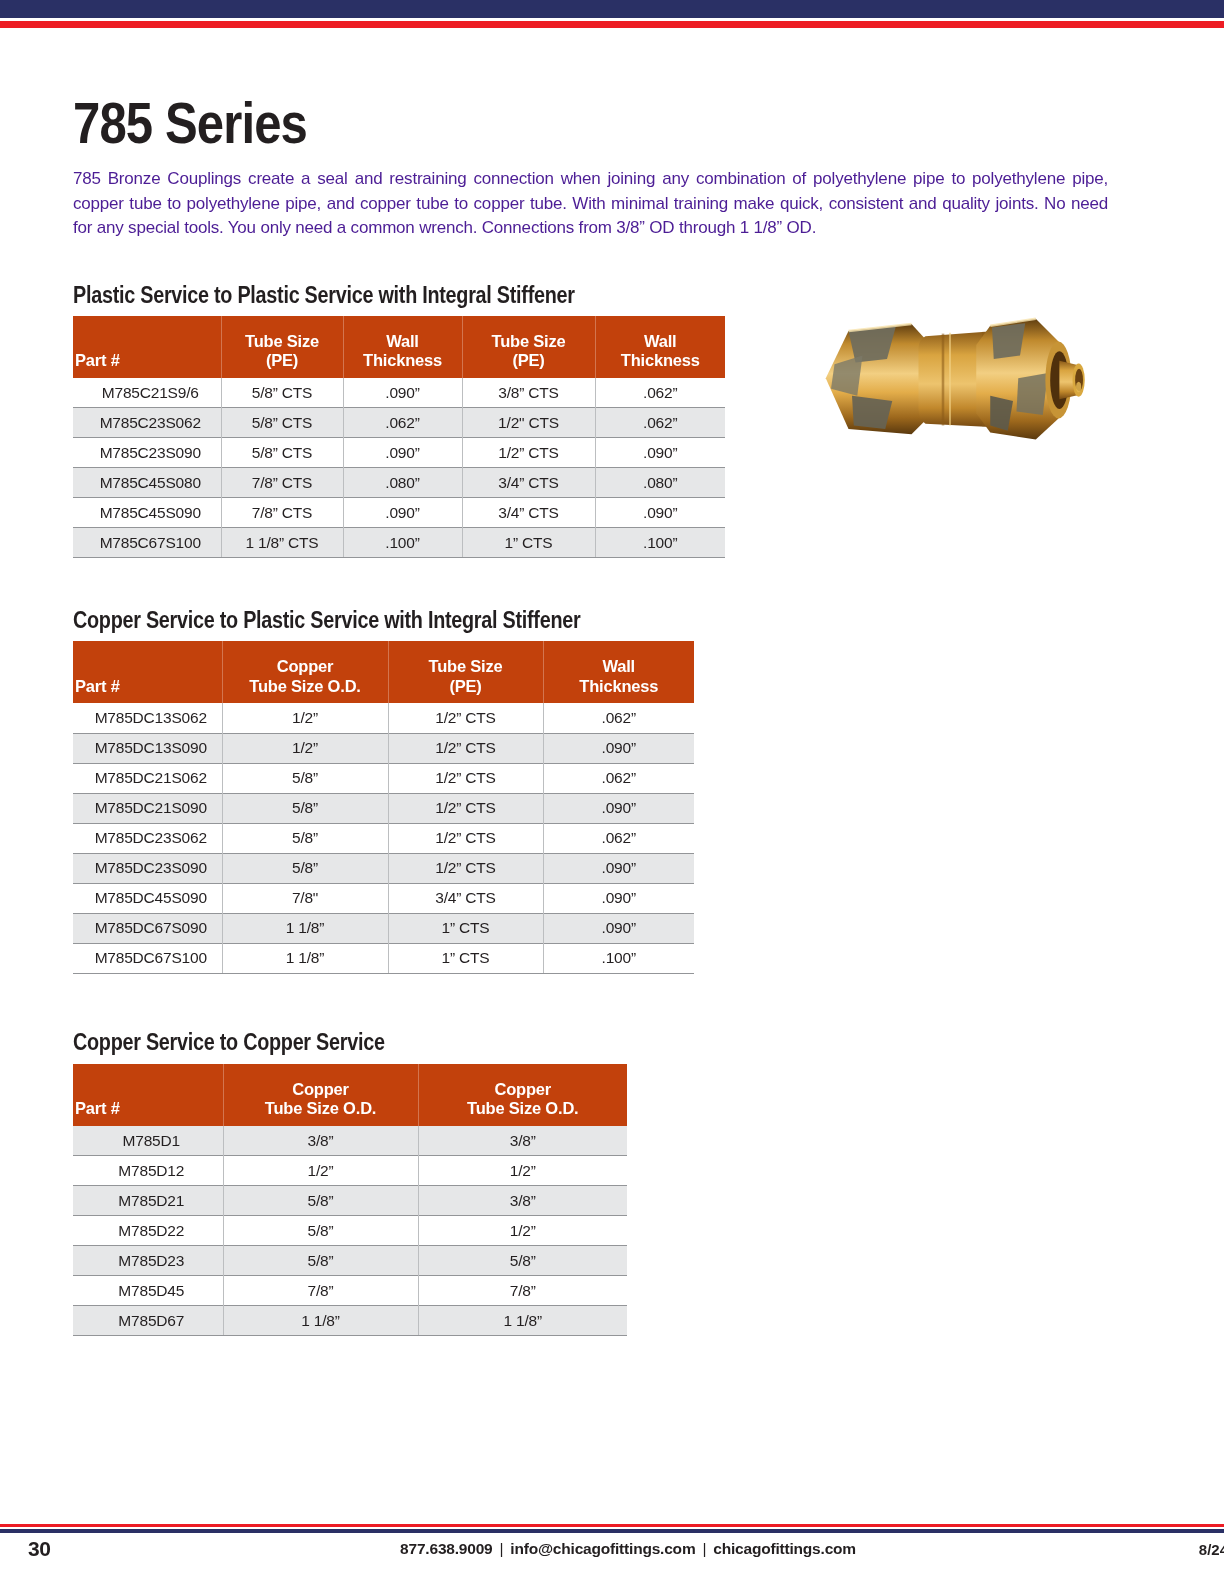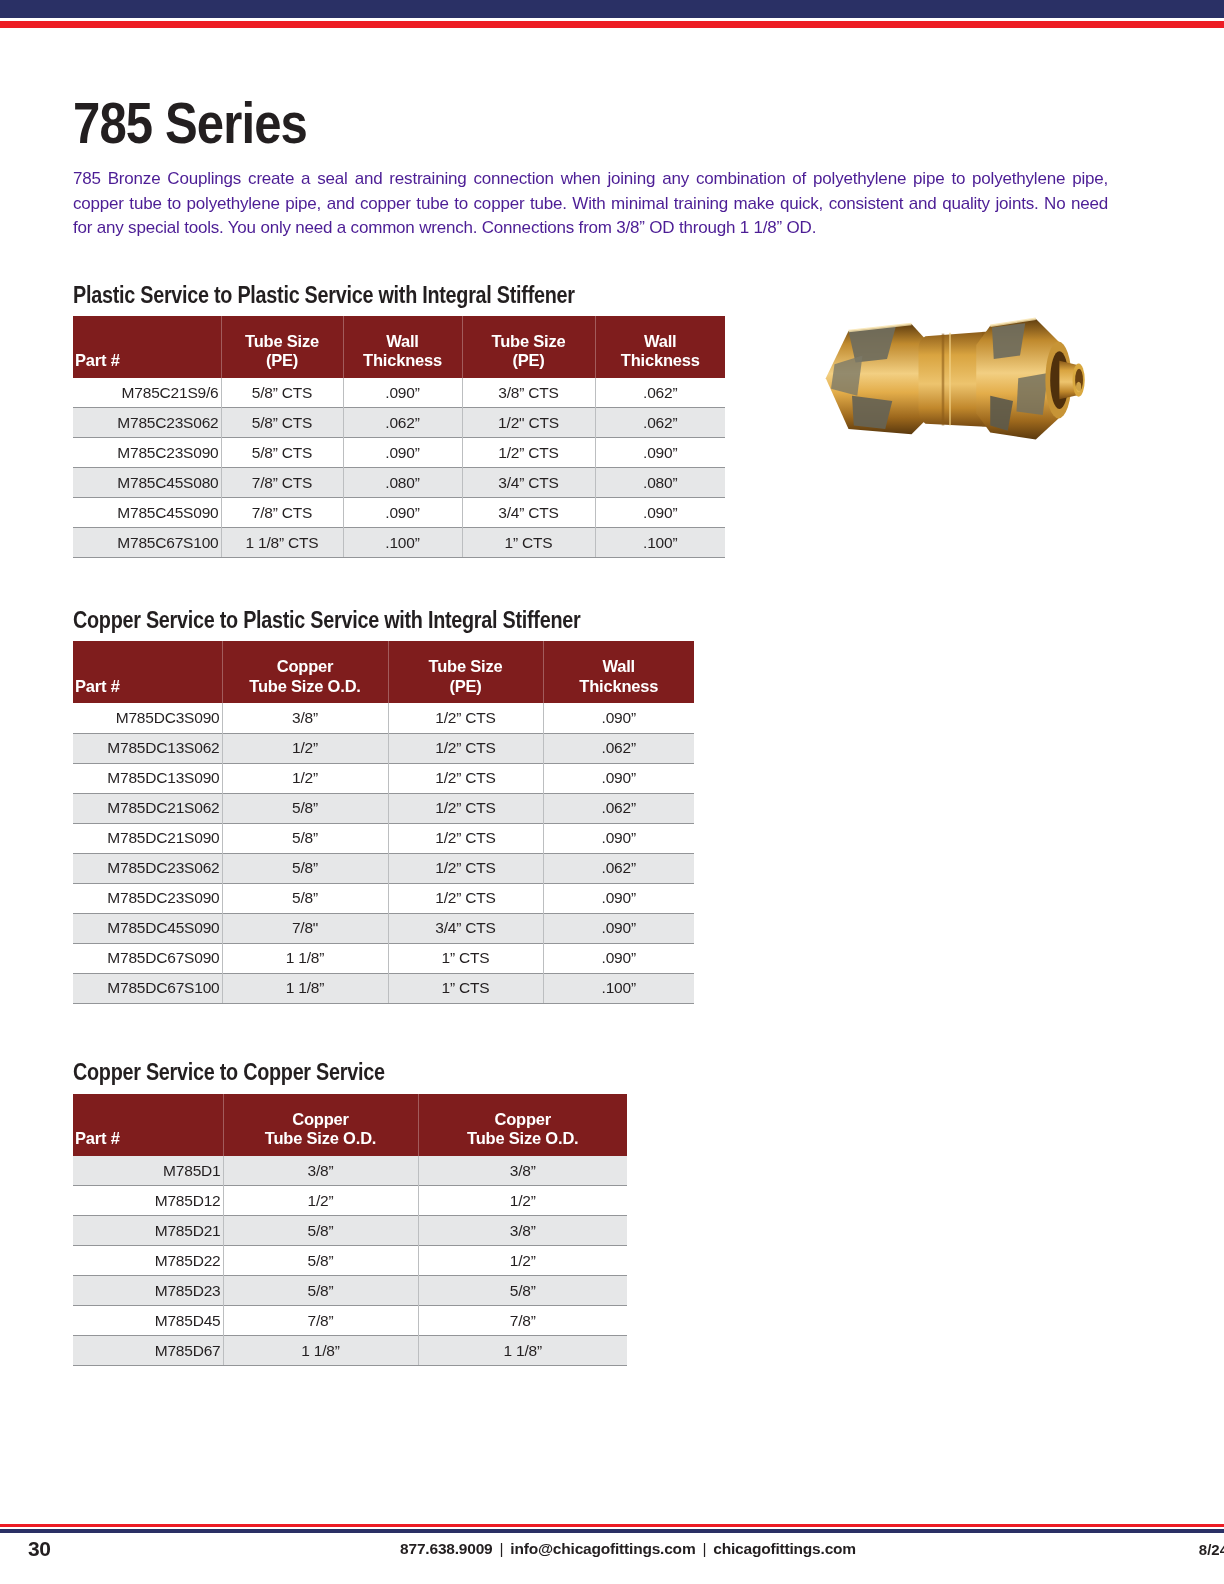--- a/index.html
+++ b/index.html
@@ -32,32 +32,32 @@
   .sec1 h2 { margin-top:41px; margin-bottom:7px; }
   .sec2 h2 { margin-top:49px; margin-bottom:7px; }
   .sec3 h2 { margin-top:55px; margin-bottom:8px; }
 
   
   table { border-collapse:collapse; table-layout:fixed; }
   .t0 { width:652px; }
   .t1 { width:621px; }
   .t2 { width:554px; }
   thead th {
-    background:#7f1d1d; color:#ffffff; font-weight:700; font-size:16.5px;
+    background:#c2410c; color:#ffffff; font-weight:700; font-size:16.5px;
     height:62px; vertical-align:bottom; text-align:center;
     padding:7px 2px 7px; letter-spacing:-0.2px;
   }
   thead th div { line-height:19.5px; }
   thead th:first-child { text-align:left; }
   thead th + th { border-left:1px solid rgba(255,255,255,0.28); }
   tbody td {
     height:30px; font-size:15.5px; text-align:center; letter-spacing:-0.2px;
     color:#231f20; padding:0 2px;
   }
-  tbody td:first-child { text-align:right; padding-left:9px; }
+  tbody td:first-child { text-align:center; padding-left:9px; }
   tbody td + td { border-left:1px solid #bcbec0; }
   tbody tr + tr td { border-top:1px solid #939598; }
   tbody tr:last-child td { border-bottom:1px solid #939598; }
   
   .t0 tbody tr:nth-child(even) td,
   .t1 tbody tr:nth-child(even) td,
   .t2 tbody tr:nth-child(odd) td { background:#e6e7e8; }
 
   
   .t0 th:nth-child(1){width:148px} .t0 th:nth-child(2){width:122px}
@@ -182,26 +182,20 @@
               <div>Tube Size</div>
               <div>(PE)</div>
             </th>
             <th>
               <div>Wall</div>
               <div>Thickness</div>
             </th>
           </tr>
         </thead>
       <tbody>
-          <tr>
-            <td>M785DC3S090</td>
-            <td>3/8”</td>
-            <td>1/2” CTS</td>
-            <td>.090”</td>
-          </tr>
           <tr>
             <td>M785DC13S062</td>
             <td>1/2”</td>
             <td>1/2” CTS</td>
             <td>.062”</td>
           </tr>
           <tr>
             <td>M785DC13S090</td>
             <td>1/2”</td>
             <td>1/2” CTS</td>

